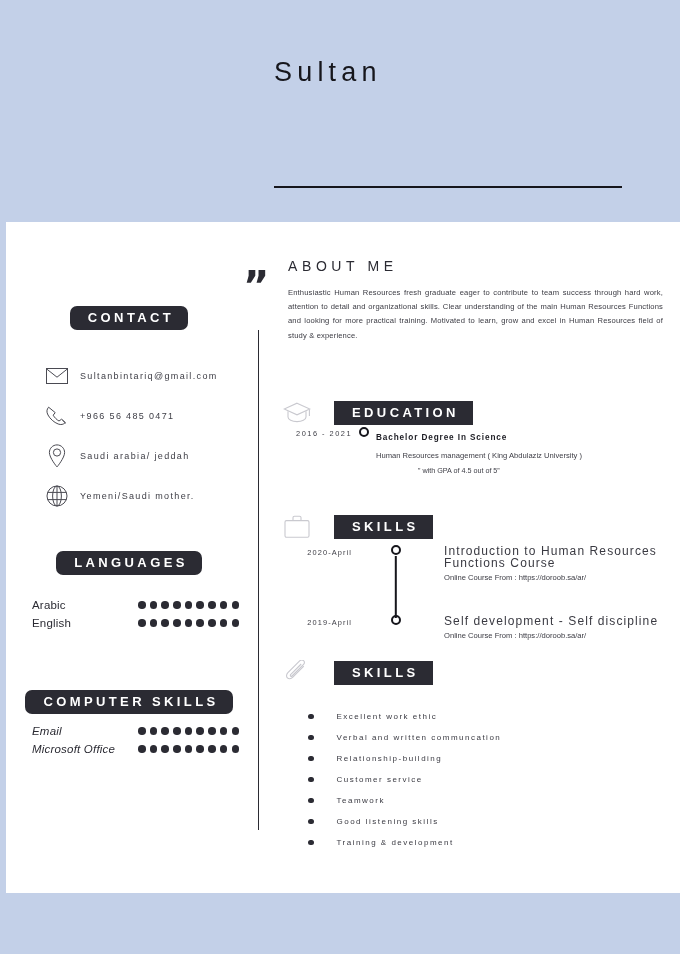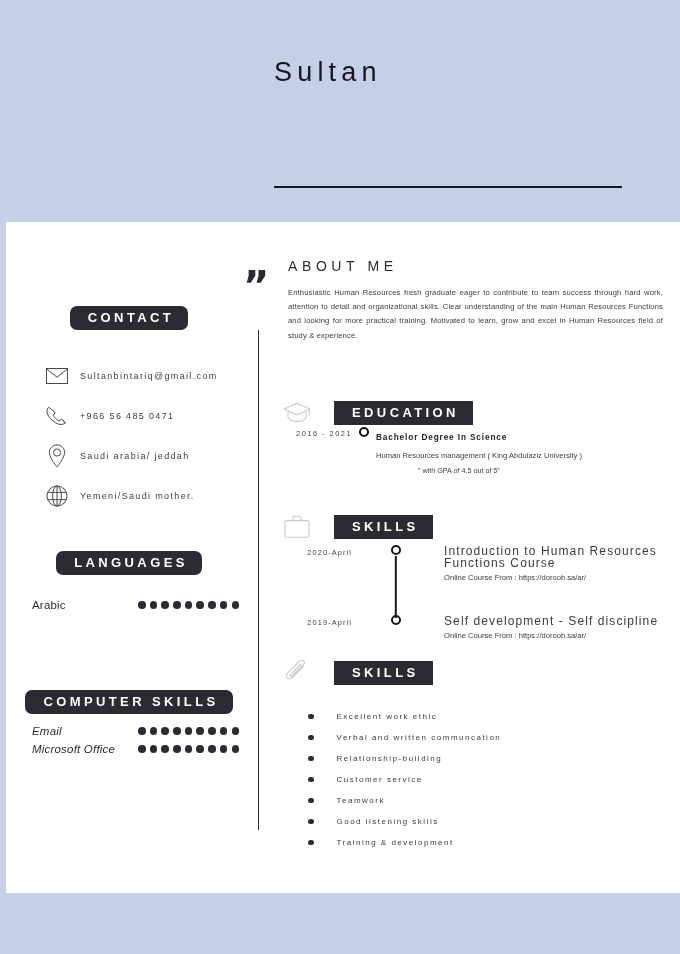--- a/index.html
+++ b/index.html
@@ -399,20 +399,34 @@
             <i class="dot"></i>
             <i class="dot"></i>
             <i class="dot"></i>
             <i class="dot"></i>
             <i class="dot"></i>
             <i class="dot"></i>
             <i class="dot"></i>
             <i class="dot"></i>
         </span>
       </div>
+      <div class="rating-row">
+        <span class="rating-label">English</span>
+        <span class="rating-dots">
+          <i class="dot"></i>
+            <i class="dot"></i>
+            <i class="dot"></i>
+            <i class="dot"></i>
+            <i class="dot"></i>
+            <i class="dot"></i>
+            <i class="dot"></i>
+            <i class="dot"></i>
+            <i class="dot"></i>
+        </span>
+      </div>
     </div>
 
     <div class="lc-banner-wrap compskills-banner">
       <span class="banner">COMPUTER SKILLS</span>
     </div>
 
     <div class="rating-block comp-block">
       <div class="rating-row">
         <span class="rating-label">Email</span>
         <span class="rating-dots">

